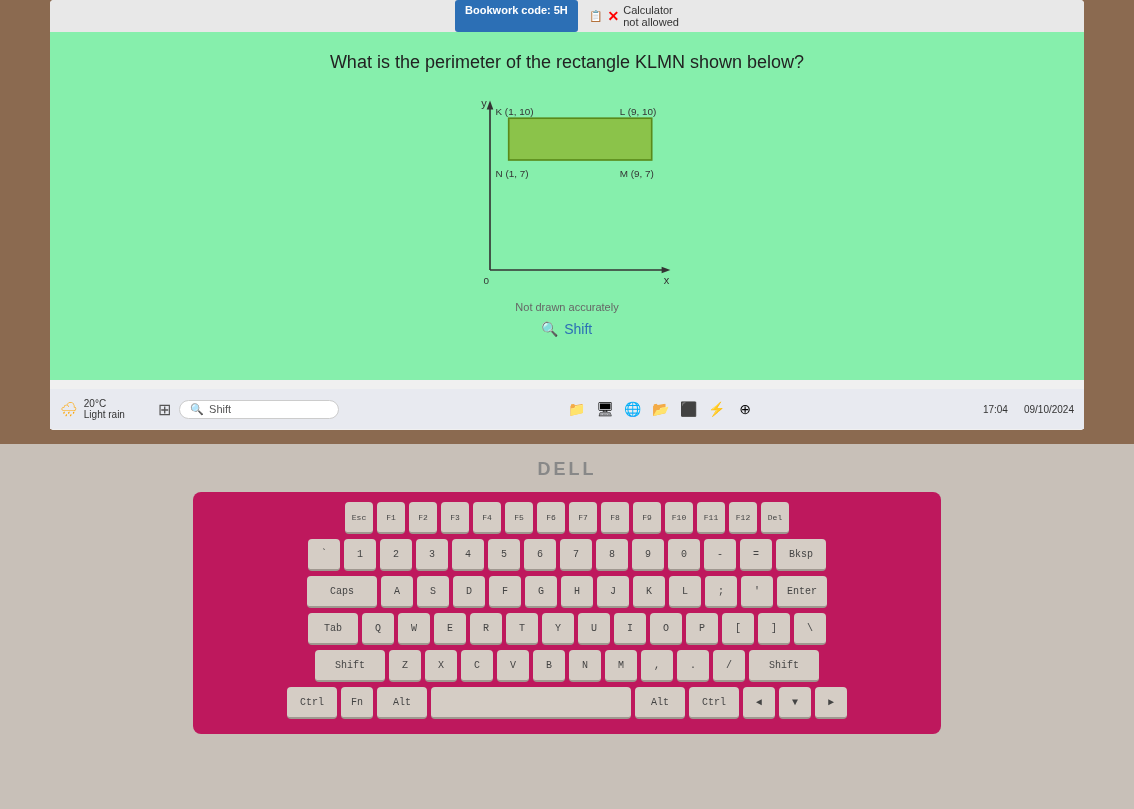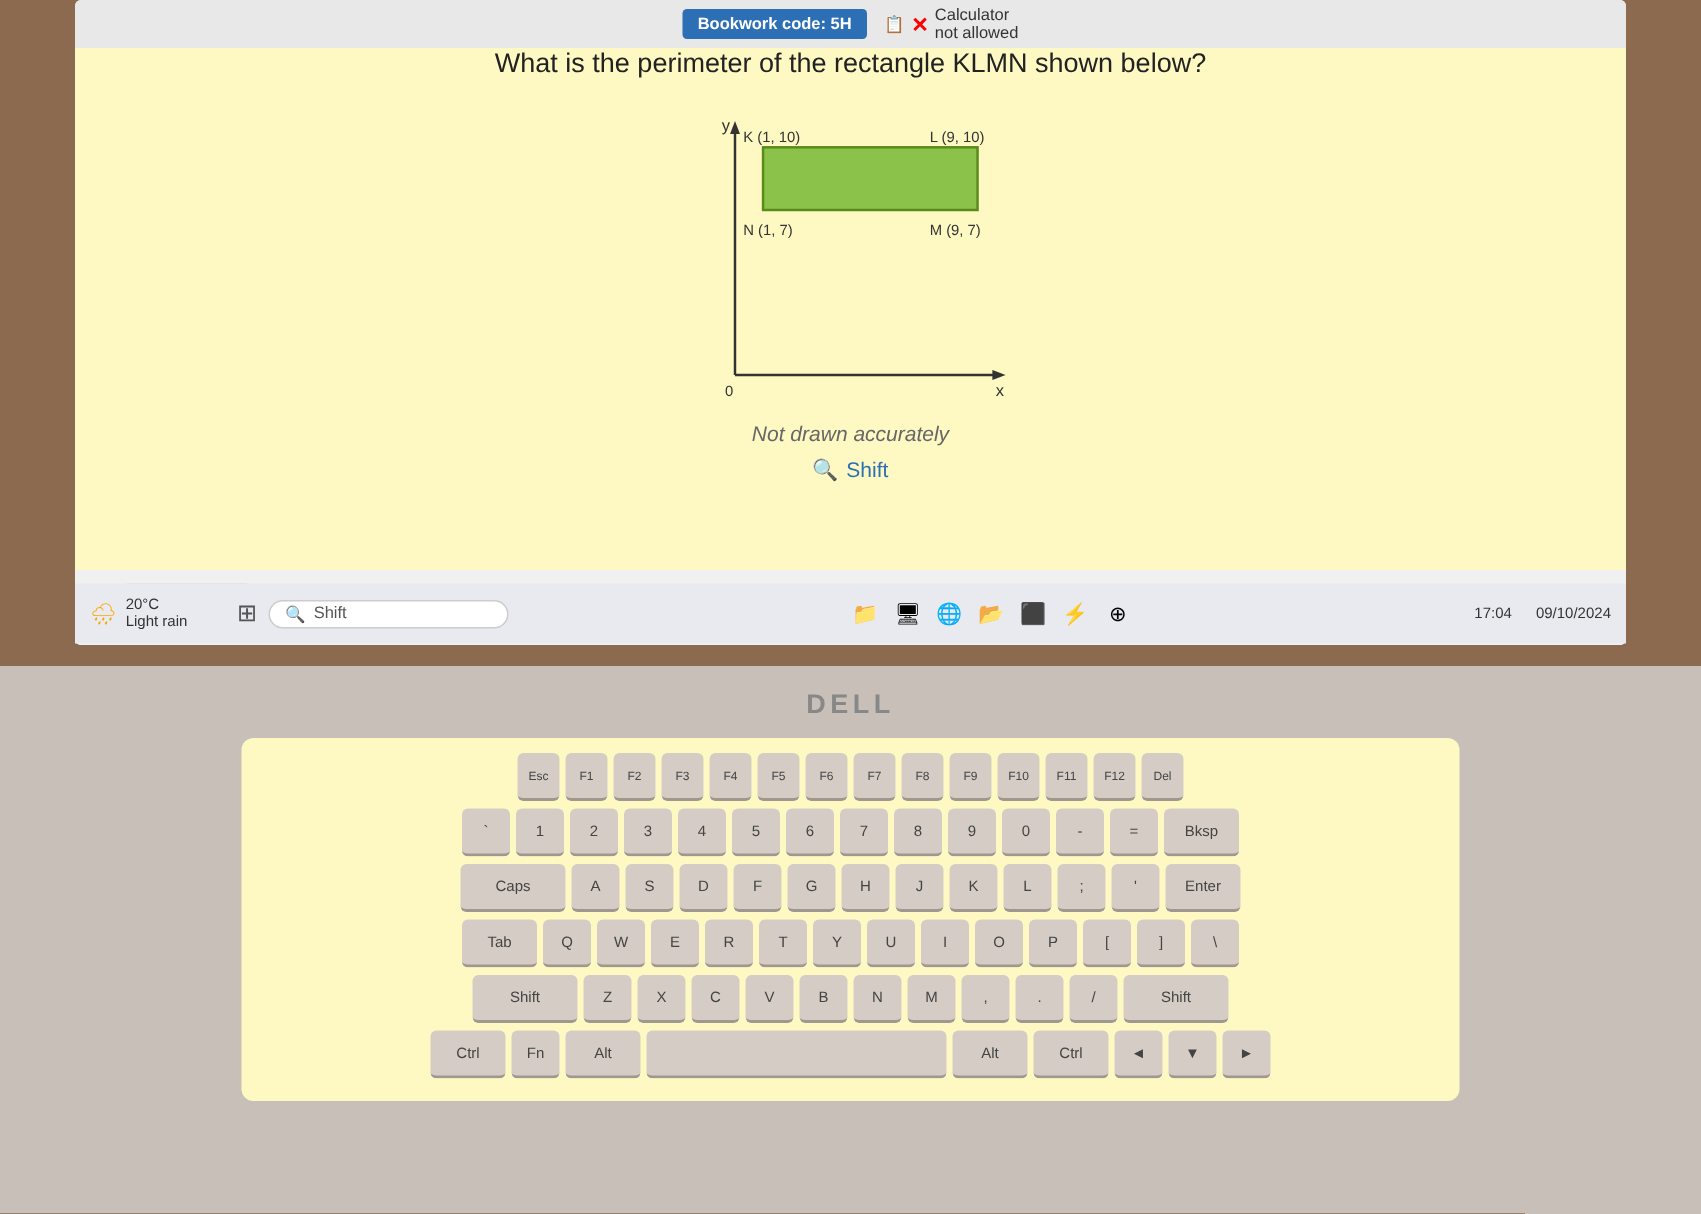--- a/index.html
+++ b/index.html
@@ -26,21 +26,20 @@
 
     
     .top-bar {
       position: absolute;
       top: 0;
       left: 0;
       right: 0;
       height: 32px;
       background: #e8e8e8;
       display: flex;
-      align-items: center;
       justify-content: center;
       gap: 12px;
       padding: 0 20px;
     }
 
     .bookwork-badge {
       background: #2c6fb5;
       color: white;
       font-size: 11px;
       padding: 4px 10px;
@@ -62,24 +61,25 @@
       font-size: 14px;
     }
 
     
     .content-area {
       position: absolute;
       top: 32px;
       left: 0;
       right: 0;
       bottom: 50px;
-      background: #fef9c3;
+      background: #86efac;
       display: flex;
       flex-direction: column;
       align-items: center;
+      padding: 20px;
     }
 
     .question-text {
       font-size: 18px;
       color: #222;
       margin-bottom: 20px;
       text-align: center;
     }
 
     
@@ -90,23 +90,22 @@
       margin-bottom: 8px;
     }
 
     .graph-svg {
       width: 100%;
       height: 100%;
     }
 
     .not-drawn-text {
       text-align: left;
-      font-size: 14px;
+      font-size: 11px;
       color: #666;
-      font-style: italic;
       margin-bottom: 8px;
     }
 
     .zoom-btn {
       display: flex;
       align-items: center;
       gap: 5px;
       color: #2c6fb5;
       font-size: 14px;
       cursor: pointer;
@@ -258,24 +257,25 @@
 
     .dell-logo {
       font-size: 18px;
       font-weight: bold;
       color: #888;
       letter-spacing: 3px;
       margin-bottom: 12px;
     }
 
     .keyboard {
-      background: #fef9c3;
+      background: #be185d;
       border-radius: 8px;
       padding: 10px 15px;
-      width: 812px;
+      width: 748px;
+      font-family: Liberation Mono, monospace;
     }
 
     .kb-row {
       display: flex;
       gap: 4px;
       margin-bottom: 5px;
       justify-content: center;
     }
 
     .key {

